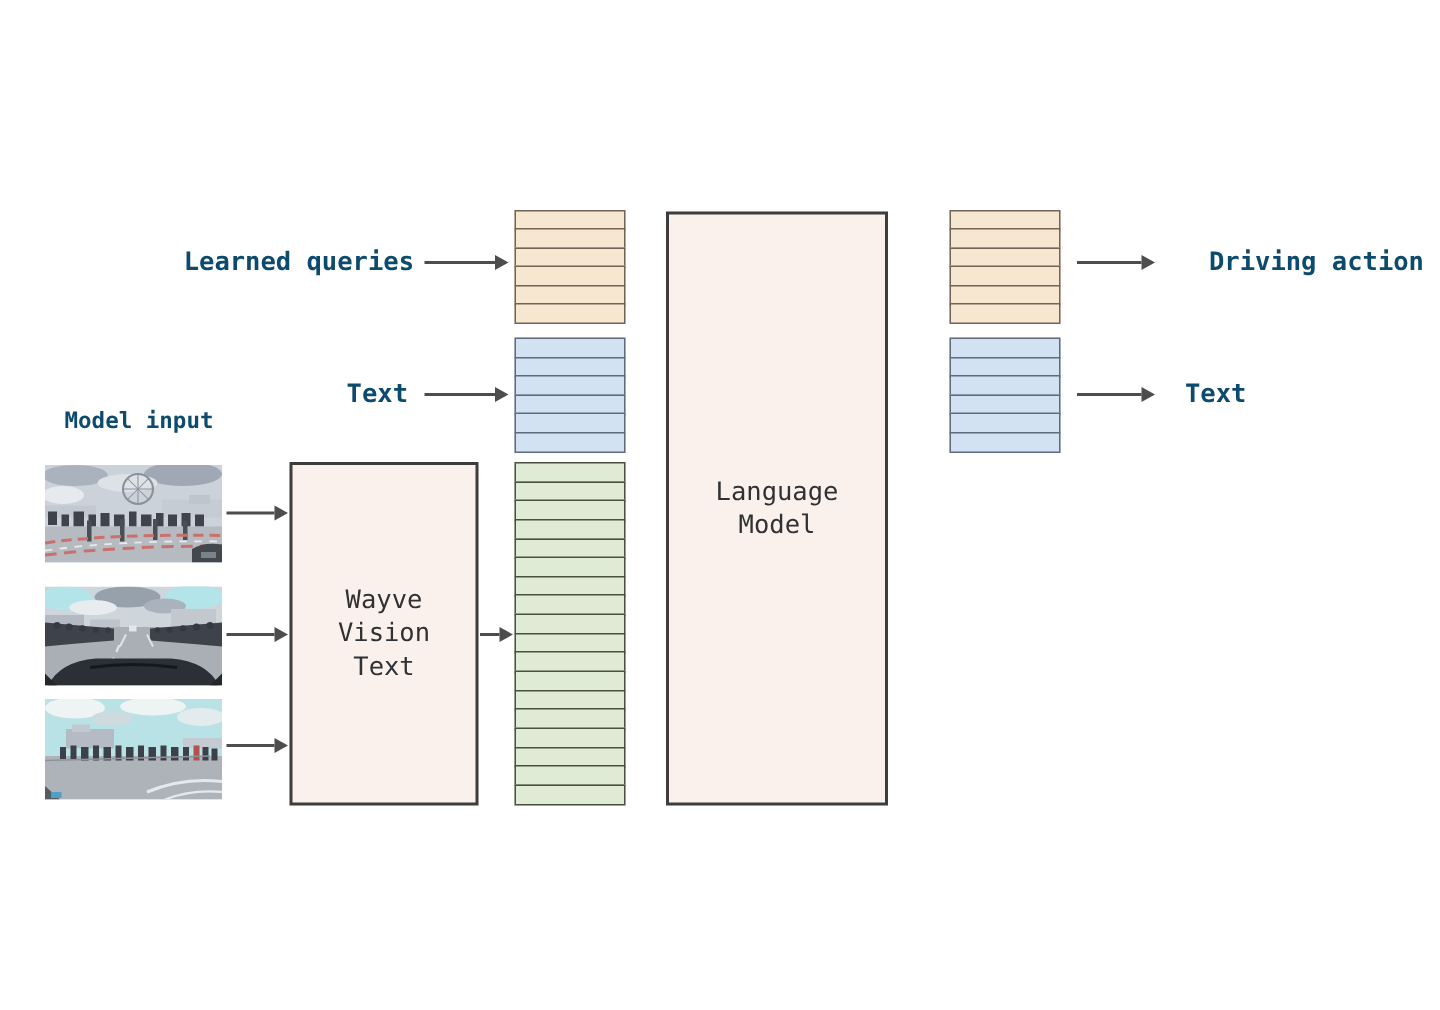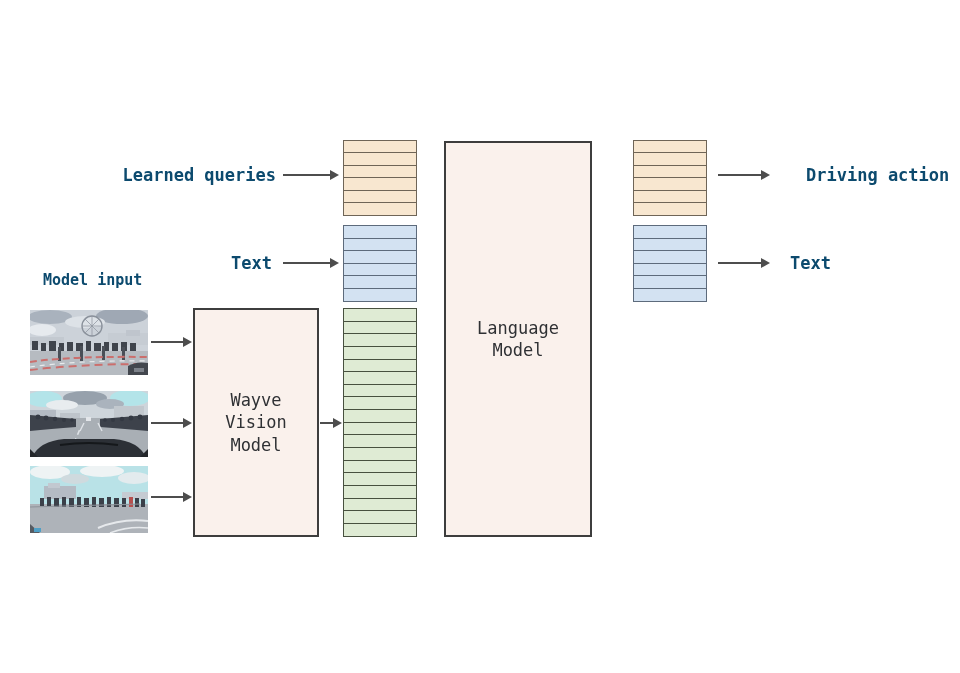--- a/index.html
+++ b/index.html
@@ -164,21 +164,21 @@
       <path d="M68,62 Q92,52 118,55" fill="none" stroke="#e6e9ec" stroke-width="2"></path>
       <path d="M80,67 Q98,60 118,62" fill="none" stroke="#e6e9ec" stroke-width="1.5"></path>
       <path d="M0,58 L10,67 L0,67 Z" fill="#565b62"></path>
       <rect x="4" y="62" width="7" height="4" fill="#4f9fc6"></rect>
     </svg>
   </div>
 
   <div class="model-box" style="left:193px; top:308px; width:126px; height:229px;">
     <div class="box-label">Wayve
 Vision
-Model</div>
+Text</div>
   </div>
 
   <div class="model-box" style="left:444px; top:141px; width:148px; height:396px;">
     <div class="box-label">Language
 Model</div>
   </div>
 
   <div class="stack" style="left:343px; top:140px; width:74px; height:76px;">
       <div class="stripe" style="background: rgb(248, 231, 208); border-color: rgb(111, 101, 87);"></div>
       <div class="stripe" style="background: rgb(248, 231, 208); border-color: rgb(111, 101, 87);"></div>

